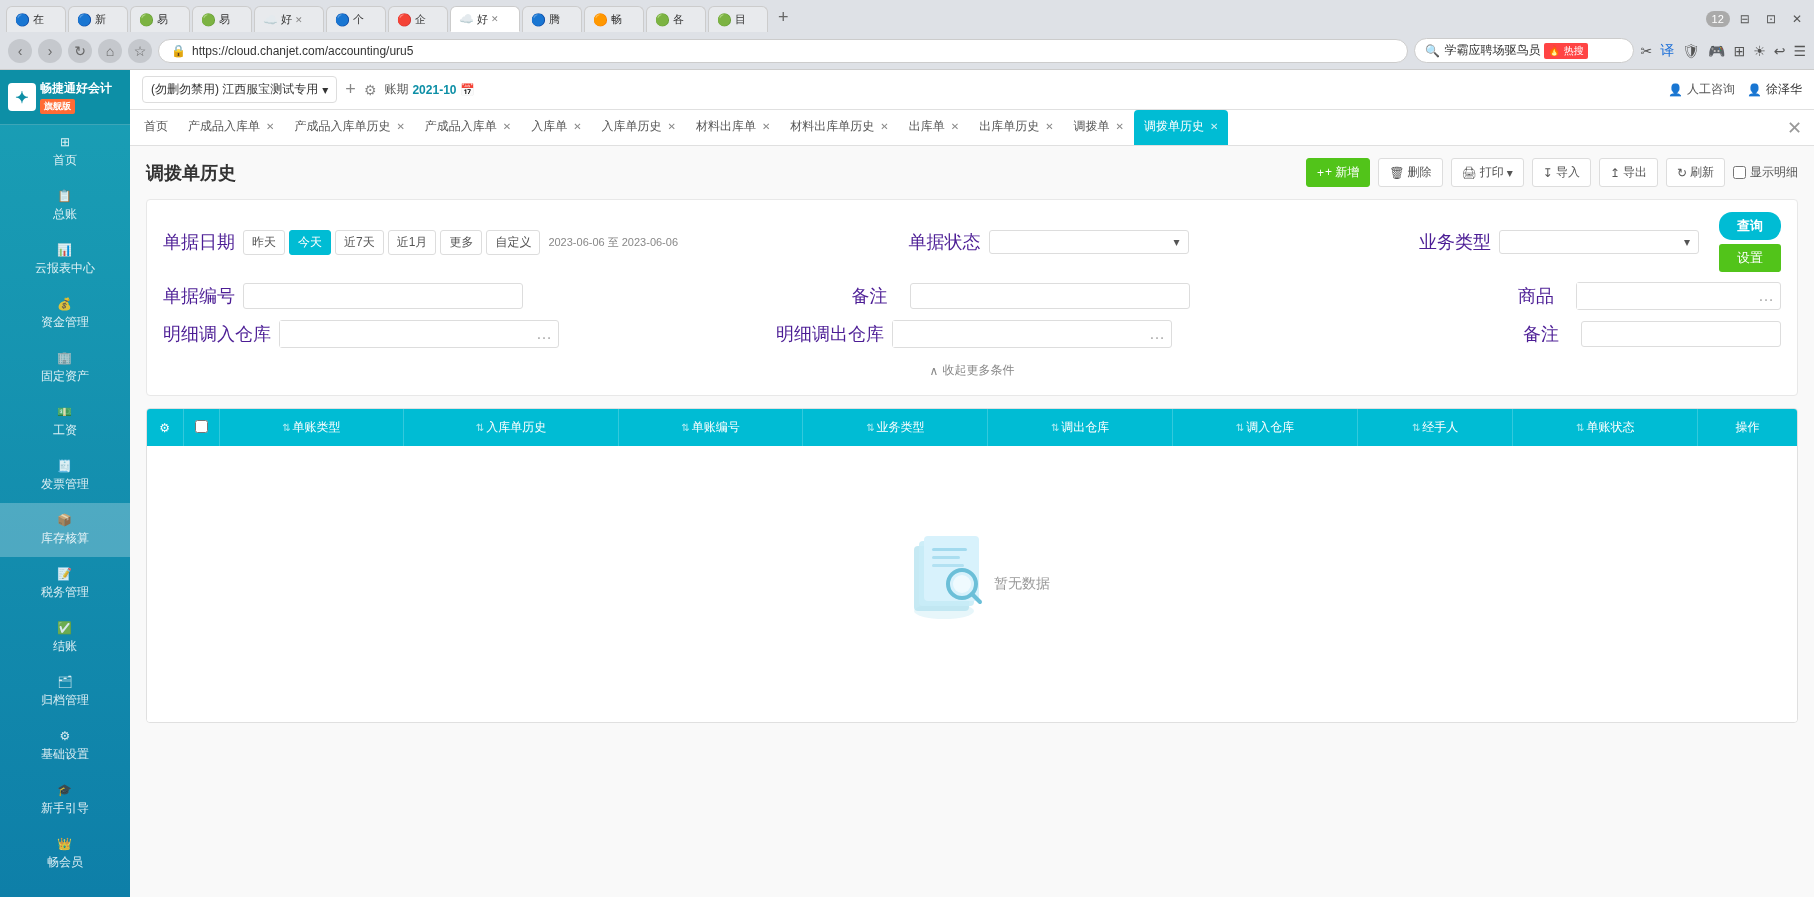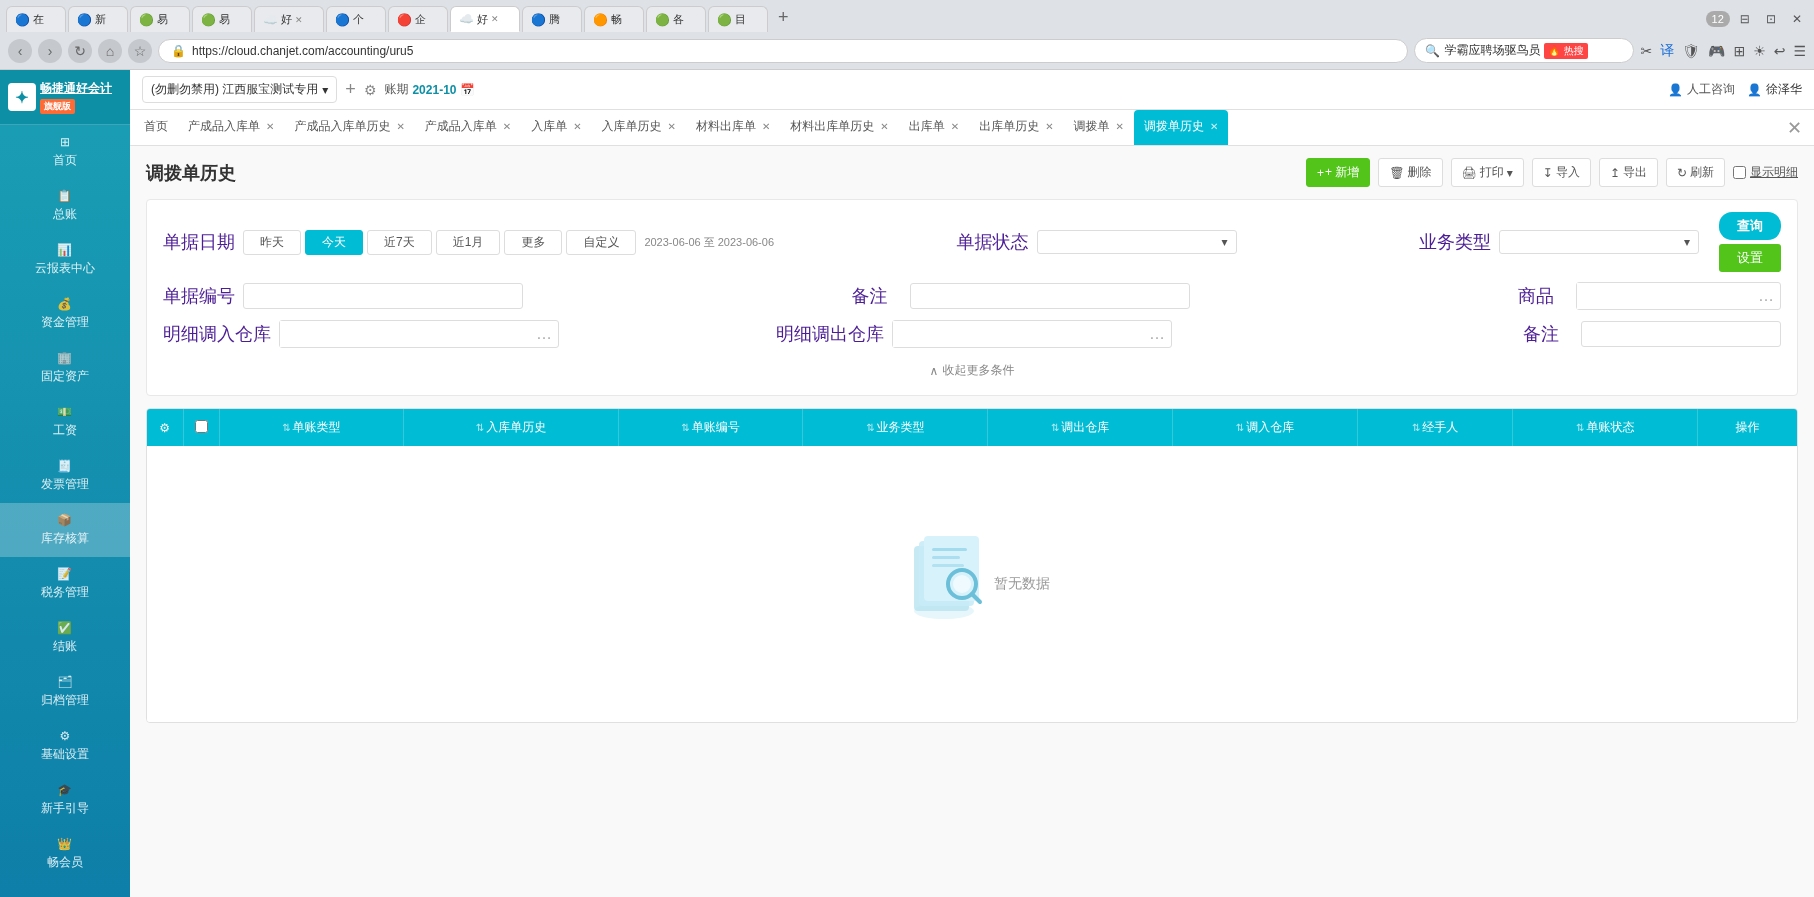--- a/index.html
+++ b/index.html
@@ -158,21 +158,21 @@
       margin-bottom: 10px;
     }
     .filter-row:last-child { margin-bottom: 0; }
     .filter-label {
       font-size: 18px; color: #4c1d95; white-space: nowrap; min-width: 50px;
     }
     .date-filters {
       display: flex; align-items: center; gap: 4px;
     }
     .date-btn {
-      padding: 3px 16px; font-size: 12px; border: 1px solid #ddd;
+      padding: 3px 8px; font-size: 12px; border: 1px solid #ddd;
       border-radius: 3px; cursor: pointer; background: white; color: #555;
     }
     .date-btn.active {
       background: #00bcd4; color: white; border-color: #00bcd4;
     }
     .date-range-text {
       font-size: 11px; color: #888; margin-left: 4px;
     }
     .filter-select {
       border: 1px solid #ddd; border-radius: 3px; padding: 4px 8px;
@@ -335,21 +335,21 @@
     <span style="cursor:pointer;">☰</span>
   </div>
 </div>
 
 <div class="app-container">
 
   <div class="sidebar">
     <div class="sidebar-logo">
       <div class="logo-icon">✦</div>
       <div>
-        <div style="font-size:12px;font-weight:bold;text-decoration:underline;">畅捷通好会计</div>
+        <div style="font-size:12px;font-weight:bold;">畅捷通好会计</div>
         <div style="font-size:9px;background:#ff6b35;color:white;padding:1px 4px;border-radius:2px;display:inline-block;margin-top:1px;">旗舰版</div>
       </div>
     </div>
 
     <div class="sidebar-item">
       <span>⊞</span>
       <span>首页</span>
     </div>
     <div class="sidebar-item">
       <span>📋</span>
@@ -505,21 +505,21 @@
             <span>导入</span>
           </button>
           <button class="action-btn">
             <span>↥</span>
             <span>导出</span>
           </button>
           <button class="action-btn">
             <span>↻</span>
             <span>刷新</span>
           </button>
-          <label class="display-toggle" style="cursor:pointer;text-decoration:underline;">
+          <label class="display-toggle" style="cursor:pointer;">
             <input type="checkbox" style="">
             <span>显示明细</span>
           </label>
         </div>
       </div>
 
       <div class="filter-area">
 
         <div class="filter-row">
           <span class="filter-label">单据日期</span>

